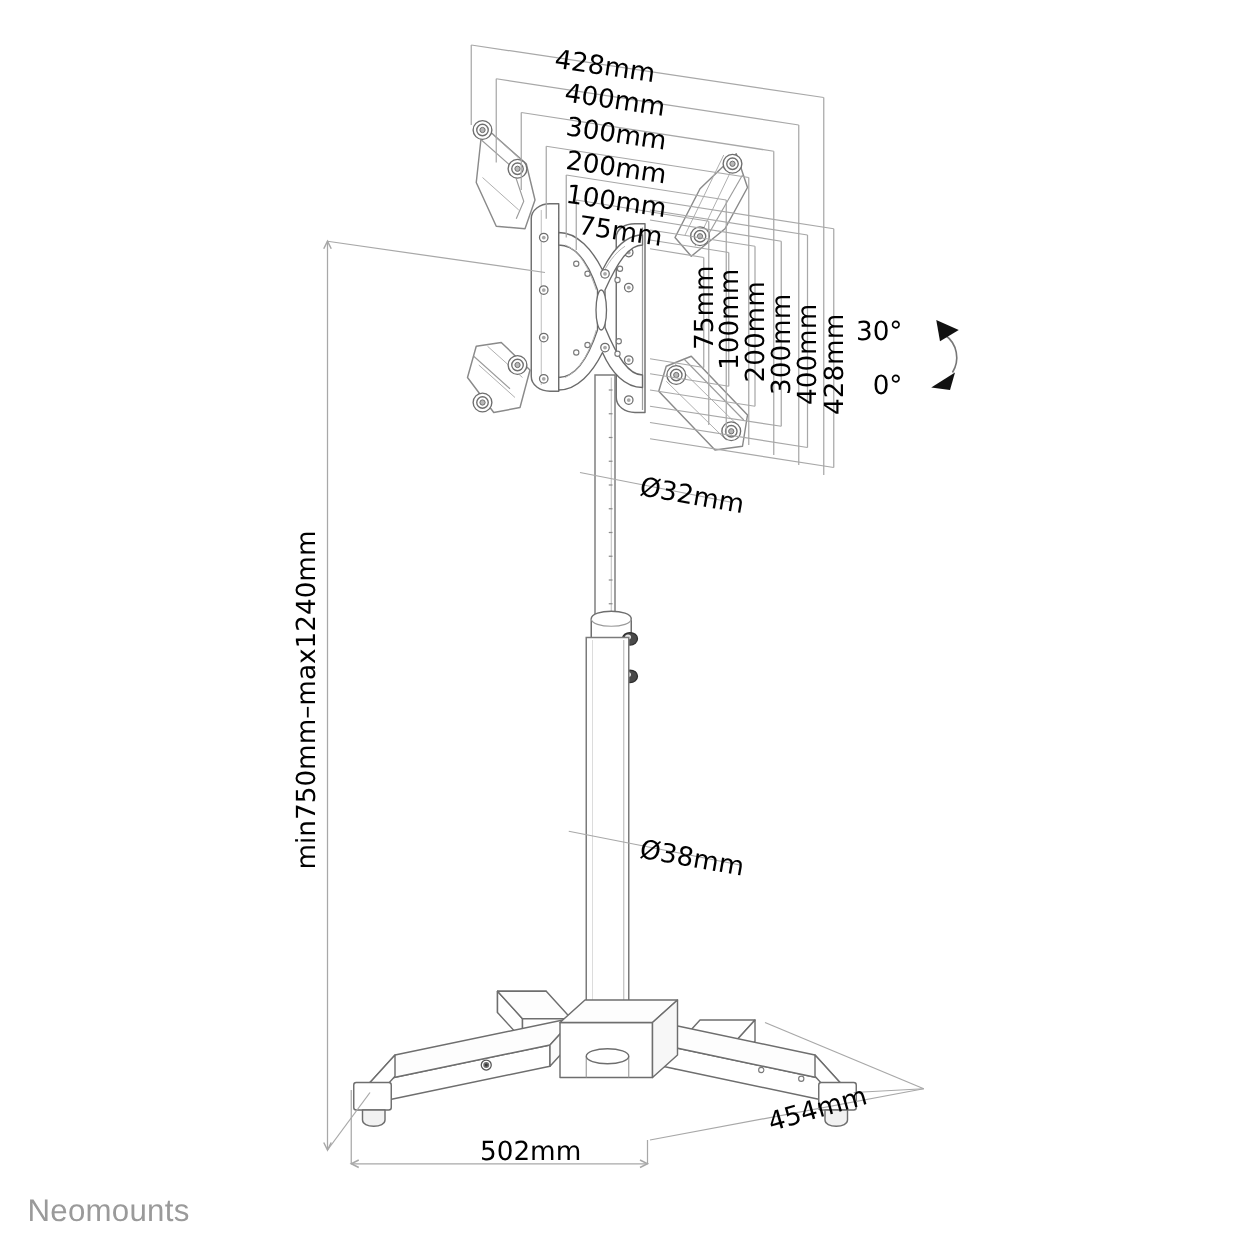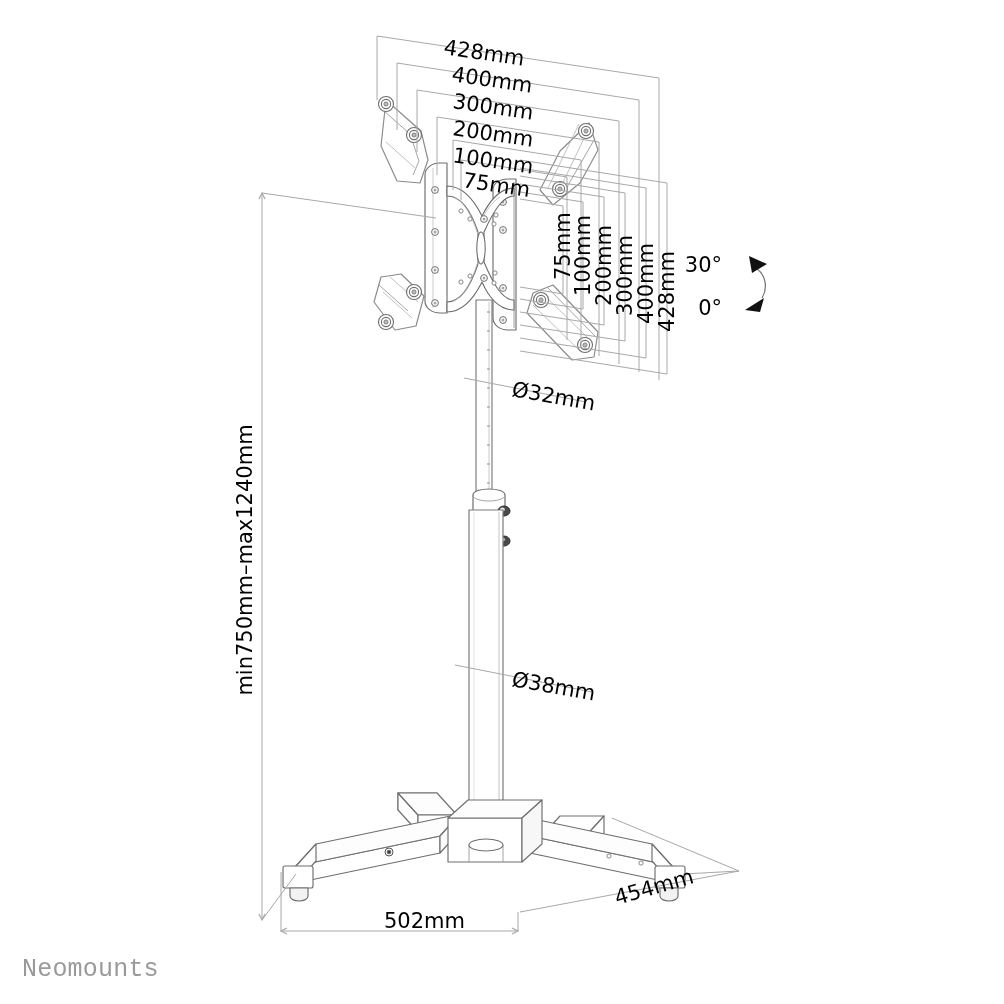--- a/index.html
+++ b/index.html
@@ -1,20 +1,20 @@
 <!DOCTYPE html>
 <html><head>
 <meta charset="utf-8">
 <style>
   html,body{margin:0;padding:0;background:#ffffff;}
   body{width:1004px;height:1004px;font-family:"DejaVu Sans",sans-serif;overflow:hidden;}
   #stage{position:relative;width:1004px;height:1004px;background:#fff;}
   svg.layer{position:absolute;left:0;top:0;width:1004px;height:1004px;}
   .dimtxt{font-family:"DejaVu Sans",sans-serif;fill:#000;font-size:21px;}
-  .brand{position:absolute;left:22px;top:955px;font-family:Liberation Mono, monospace;
+  .brand{position:absolute;left:22px;top:955px;font-family:Liberation Sans, sans-serif;
          font-size:25px;color:#9a9a9a;letter-spacing:.2px;}
 </style>
 </head>
 <body>
 
 <div id="stage">
 
   <svg class="layer" viewBox="0 0 1004 1004" xmlns="http://www.w3.org/2000/svg">
     <defs>
       <g id="boltBoss">

